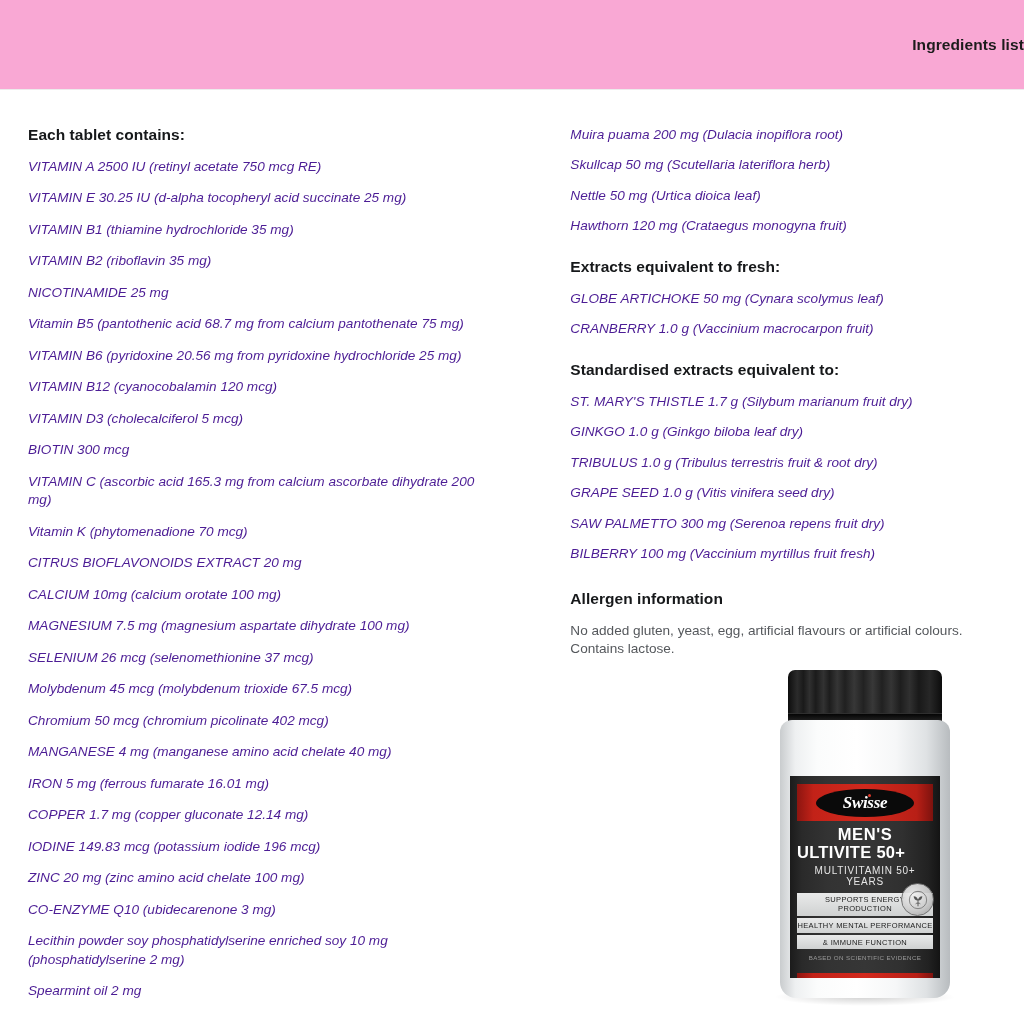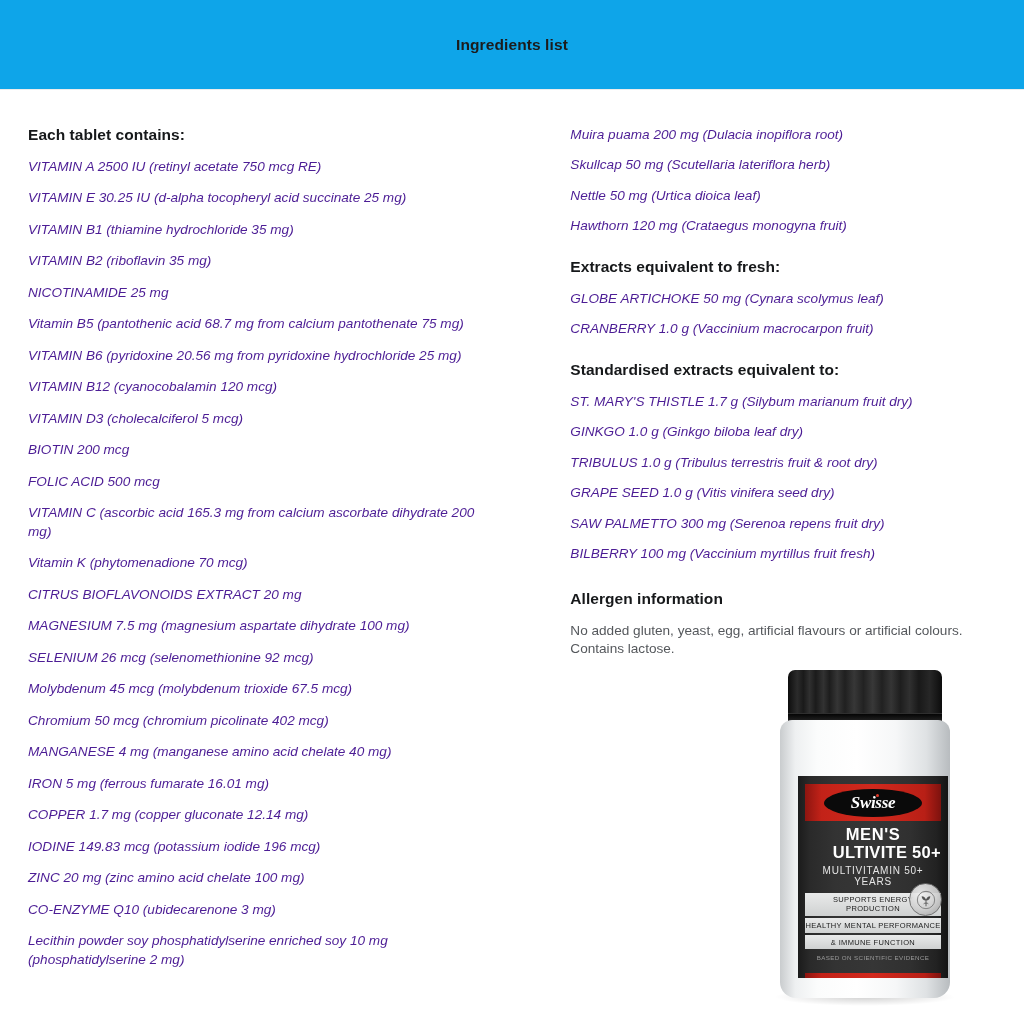--- a/index.html
+++ b/index.html
@@ -12,22 +12,22 @@
     color: #55585c;
     overflow: hidden;
     position: relative;
   }
 
   
   .page-header {
     height: 89px;
     display: flex;
     align-items: center;
-    justify-content: center;
-    background: #0ea5e9;
+    justify-content: flex-end;
+    background: #f9a8d4;
   }
   .page-title {
     font-size: 15.5px;
     font-weight: bold;
     color: #1c1c1c;
     letter-spacing: .1px;
   }
   .header-divider {
     height: 1px;
     width: 100%;
@@ -122,21 +122,21 @@
     top: 52px;
     width: 170px;
     height: 278px;
     border-radius: 12px 12px 16px 16px;
     background: linear-gradient(90deg,
       #c9ccce 0%, #eef0f1 9%, #fbfcfc 22%, #ffffff 45%,
       #f6f7f8 68%, #dfe2e4 86%, #b8bcbf 100%);
   }
   .bottle-label {
     position: absolute;
-    left: 28px;
+    left: 20px;
     top: 108px;
     width: 150px;
     height: 202px;
     background: linear-gradient(90deg,
       #1b1b1b 0%, #2a2a2a 8%, #333333 25%, #363636 50%,
       #303030 75%, #222222 92%, #141414 100%);
     overflow: hidden;
     padding: 8px 7px 0 7px;
   }
   .logo-band {
@@ -177,21 +177,21 @@
     font-size: 16.5px;
     font-weight: bold;
     text-align: center;
     letter-spacing: .6px;
     line-height: 1.05;
   }
   .prod-name-2 {
     color: #fff;
     font-size: 16.5px;
     font-weight: bold;
-    text-align: right;
+    text-align: left;
     letter-spacing: .3px;
     line-height: 1.05;
     margin-top: 1px;
   }
   .prod-sub {
     color: #e6e6e6;
     font-size: 10px;
     text-align: center;
     letter-spacing: .75px;
     margin-top: 3px;
@@ -253,36 +253,37 @@
     <ul class="ing-list" id="left-list">
         <li>VITAMIN A 2500 IU (retinyl acetate 750 mcg RE)</li>
         <li>VITAMIN E 30.25 IU (d-alpha tocopheryl acid succinate 25 mg)</li>
         <li>VITAMIN B1 (thiamine hydrochloride 35 mg)</li>
         <li>VITAMIN B2 (riboflavin 35 mg)</li>
         <li>NICOTINAMIDE 25 mg</li>
         <li>Vitamin B5 (pantothenic acid 68.7 mg from calcium pantothenate 75 mg)</li>
         <li>VITAMIN B6 (pyridoxine 20.56 mg from pyridoxine hydrochloride 25 mg)</li>
         <li>VITAMIN B12 (cyanocobalamin 120 mcg)</li>
         <li>VITAMIN D3 (cholecalciferol 5 mcg)</li>
-        <li>BIOTIN 200 mcg</li>
-        <li>FOLIC ACID 500 mcg</li>
+        <li>BIOTIN 300 mcg</li>
         <li>VITAMIN C (ascorbic acid 165.3 mg from calcium ascorbate dihydrate 200 mg)</li>
         <li>Vitamin K (phytomenadione 70 mcg)</li>
         <li>CITRUS BIOFLAVONOIDS EXTRACT 20 mg</li>
+        <li>CALCIUM 10mg (calcium orotate 100 mg)</li>
         <li>MAGNESIUM 7.5 mg (magnesium aspartate dihydrate 100 mg)</li>
-        <li>SELENIUM 26 mcg (selenomethionine 92 mcg)</li>
+        <li>SELENIUM 26 mcg (selenomethionine 37 mcg)</li>
         <li>Molybdenum 45 mcg (molybdenum trioxide 67.5 mcg)</li>
         <li>Chromium 50 mcg (chromium picolinate 402 mcg)</li>
         <li>MANGANESE 4 mg (manganese amino acid chelate 40 mg)</li>
         <li>IRON 5 mg (ferrous fumarate 16.01 mg)</li>
         <li>COPPER 1.7 mg (copper gluconate 12.14 mg)</li>
         <li>IODINE 149.83 mcg (potassium iodide 196 mcg)</li>
         <li>ZINC 20 mg (zinc amino acid chelate 100 mg)</li>
         <li>CO-ENZYME Q10 (ubidecarenone 3 mg)</li>
         <li>Lecithin powder soy phosphatidylserine enriched soy 10 mg (phosphatidylserine 2 mg)</li>
+        <li>Spearmint oil 2 mg</li>
       </ul>
   </div>
 
   <div class="col-right">
 
     <div class="section-block">
       <ul class="ing-list" id="dry-list">
           <li>Muira puama 200 mg (Dulacia inopiflora root)</li>
           <li>Skullcap 50 mg (Scutellaria lateriflora herb)</li>
           <li>Nettle 50 mg (Urtica dioica leaf)</li>

